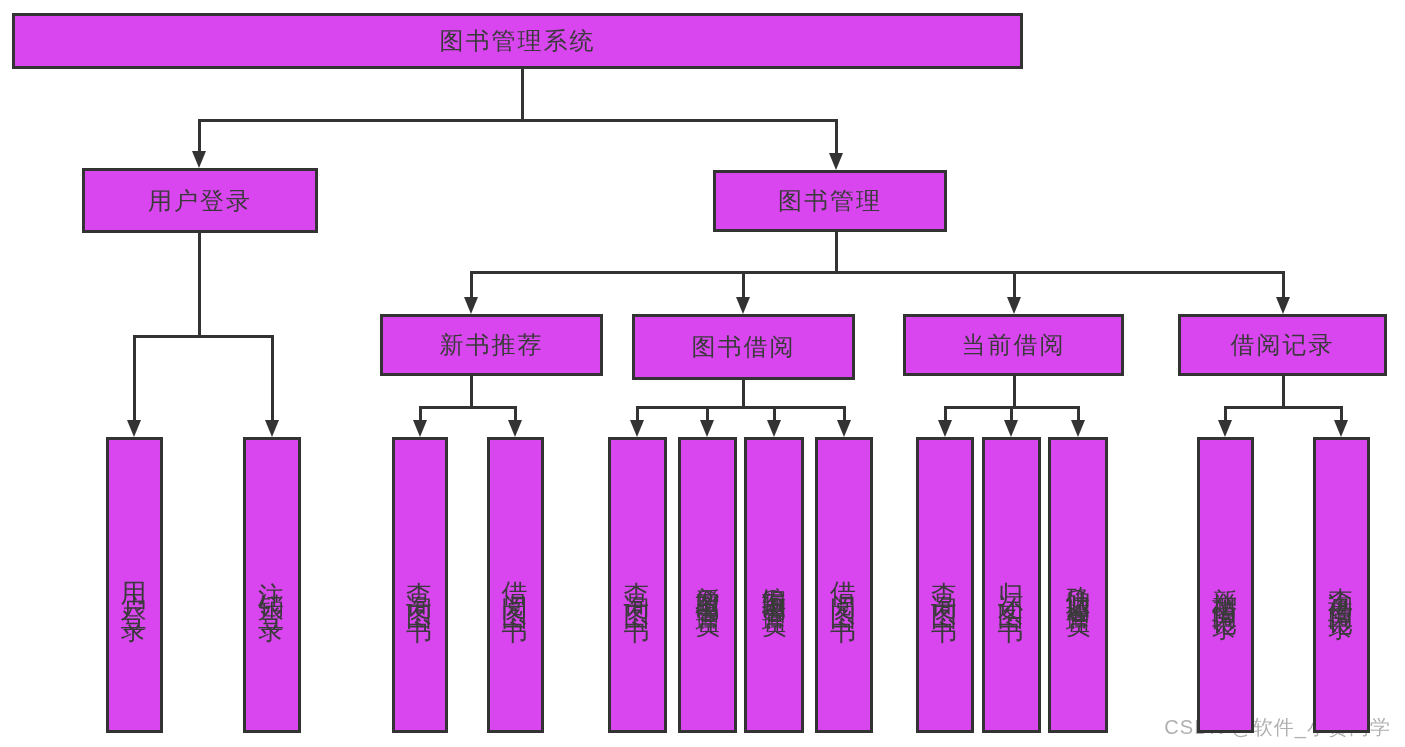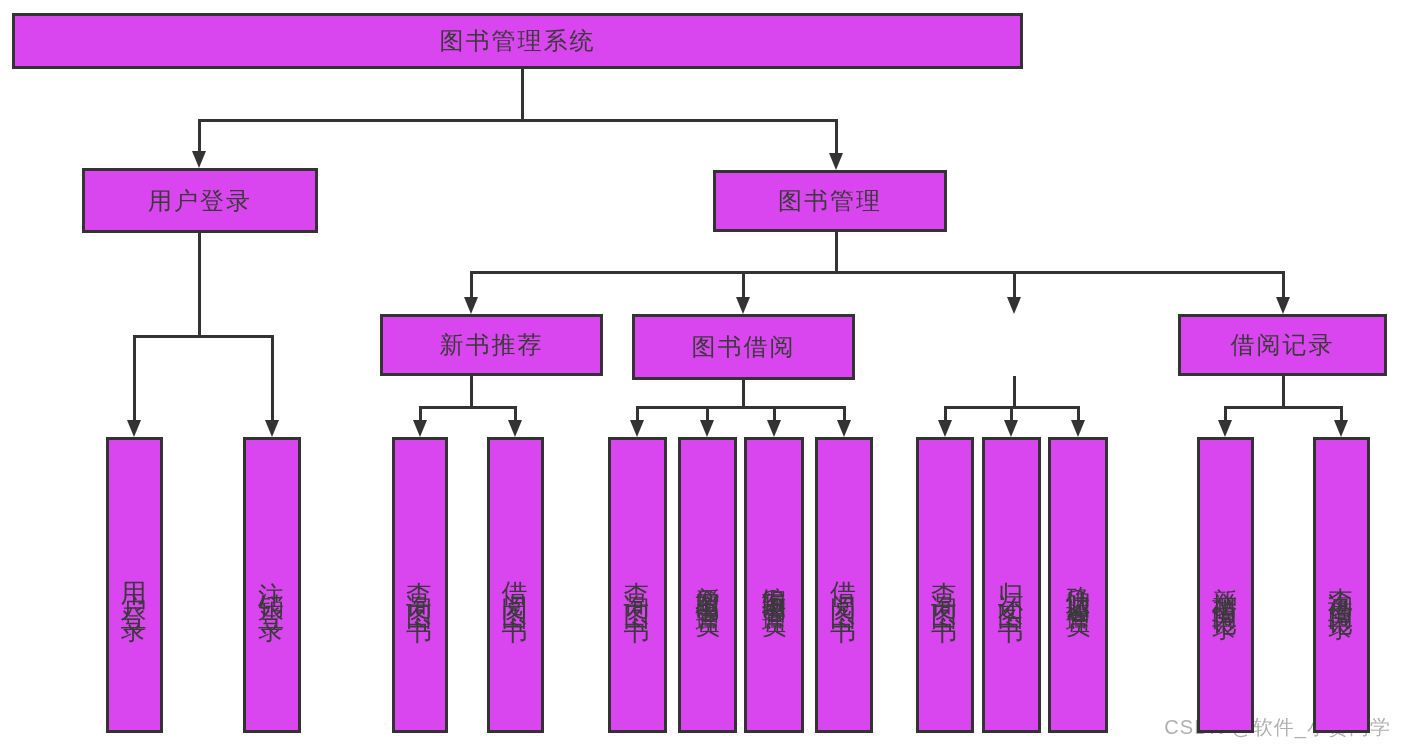--- a/index.html
+++ b/index.html
@@ -122,20 +122,23 @@
     </div>
     <div class="node h" style="left: 713px; top: 170px; width: 234px; height: 62px;">
       <span class="lbl">图书管理</span>
     </div>
     <div class="node h" style="left: 362px; top: 314px; width: 223px; height: 62px; margin-left: 18px;">
       <span class="lbl">新书推荐</span>
     </div>
     <div class="node h" style="left: 632px; top: 314px; width: 223px; height: 66px;">
       <span class="lbl">图书借阅</span>
     </div>
+    <div class="node h" style="left: 903px; top: 314px; width: 221px; height: 62px;">
+      <span class="lbl">当前借阅</span>
+    </div>
     <div class="node h" style="left: 1178px; top: 314px; width: 209px; height: 62px;">
       <span class="lbl">借阅记录</span>
     </div>
     <div class="node v v-loose" style="left: 106px; top: 437px; width: 57px; height: 296px;">
       <span class="lbl">用户登录</span>
     </div>
     <div class="node v v-loose" style="left: 243px; top: 437px; width: 58px; height: 296px;">
       <span class="lbl">注销登录</span>
     </div>
     <div class="node v v-loose" style="left: 392px; top: 437px; width: 56px; height: 296px;">

